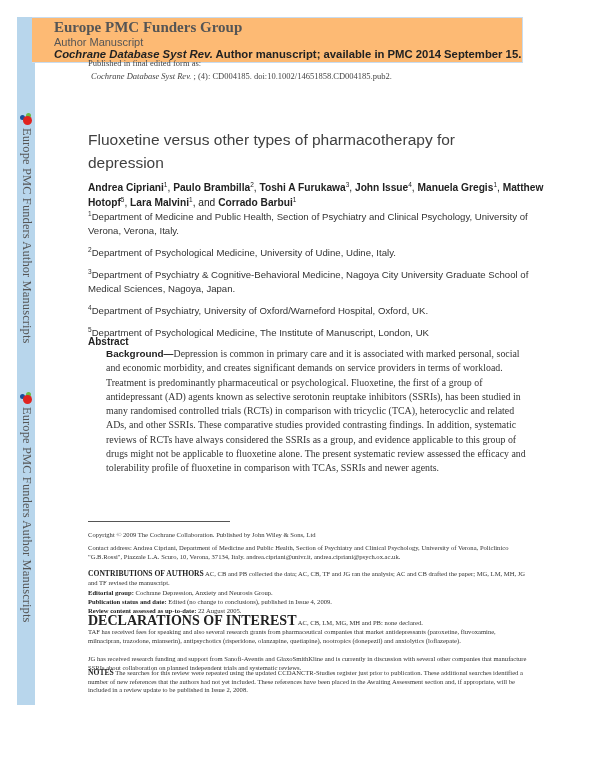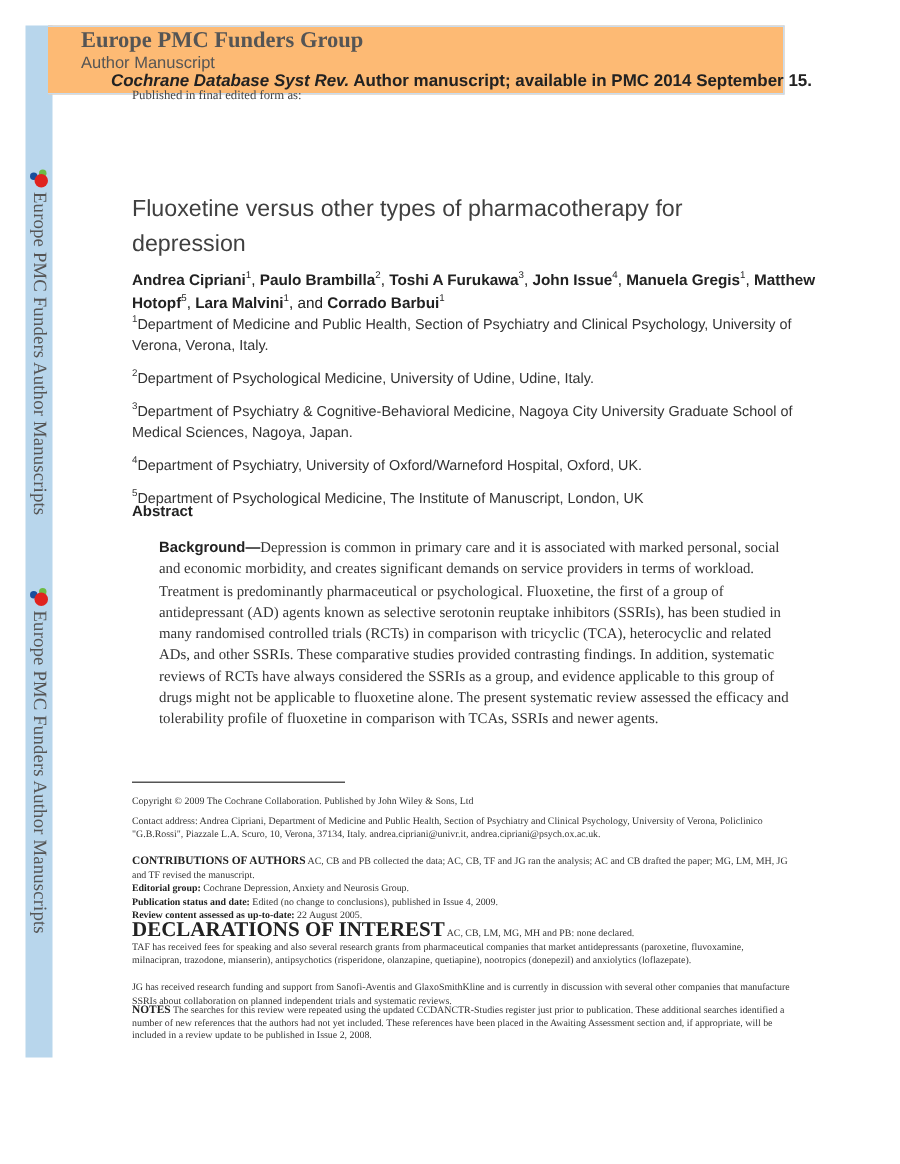--- a/index.html
+++ b/index.html
@@ -12,38 +12,38 @@
     .logo { position: relative; width: 12px; height: 12px; margin-bottom: 3px; }
     .logo .d { position: absolute; border-radius: 50%; }
     .logo .red { width: 9px; height: 9px; background: #e0231f; left: 3px; top: 3px; }
     .logo .blue { width: 5px; height: 5px; background: #1a4f9c; left: 0; top: 2px; }
     .logo .green { width: 5px; height: 5px; background: #6dbb45; left: 6px; top: 0; }
     .vtext { writing-mode: vertical-rl; font-family: "Liberation Serif", serif; font-size: 12.5px; color: #555; white-space: nowrap; letter-spacing: 0.1px; }
 
     .header-box { position: absolute; left: 32px; top: 17px; width: 490px; height: 44px; border: 1px solid #c8dcef; border-left: none; background: #fdba74; }
     .hdr-group { position: absolute; left: 22px; top: 1px; font-family: "Liberation Serif", serif; font-weight: bold; font-size: 15px; color: #555; }
     .hdr-am { position: absolute; left: 22px; top: 18px; font-family: "Liberation Sans", sans-serif; font-size: 11px; color: #555; }
-    .hdr-journal { position: absolute; left: 22px; top: 30px; font-family: "Liberation Sans", sans-serif; font-size: 11.3px; font-weight: bold; color: #222; white-space: nowrap; margin-left: 20px; }
+    .hdr-journal { position: absolute; left: 22px; top: 30px; font-family: "Liberation Sans", sans-serif; font-size: 11.3px; font-weight: bold; color: #222; white-space: nowrap; }
     .hdr-journal i { font-style: italic; }
 
     .pubinfo { position: absolute; left: 88px; top: 57px; font-size: 8.5px; color: #444; line-height: 13px; font-family: Liberation Serif, serif; }
     .pubinfo .cit { padding-left: 3px; }
     .pubinfo i { font-style: italic; }
 
     .title { position: absolute; left: 88px; top: 128px; width: 420px; font-family: "Liberation Sans", sans-serif; font-size: 15.5px; line-height: 23px; color: #404040; }
 
     .authors { position: absolute; left: 88px; top: 180px; width: 460px; font-family: "Liberation Sans", sans-serif; font-size: 10.2px; line-height: 15px; font-weight: bold; color: #222; }
     .authors .plain { font-weight: normal; }
     sup { font-size: 6.5px; vertical-align: super; line-height: 0; font-weight: normal; }
 
     .affils { position: absolute; left: 88px; top: 210px; width: 460px; font-family: "Liberation Sans", sans-serif; font-size: 9.6px; color: #333; }
     .affil { line-height: 14px; margin-bottom: 8px; }
 
     .abstract-h { position: absolute; left: 88px; top: 336px; font-family: "Liberation Sans", sans-serif; font-weight: bold; font-size: 10px; color: #222; }
-    .abstract-body { position: absolute; left: 106px; top: 359px; width: 420px; font-size: 9.9px; line-height: 14.3px; color: #333; text-align: left; }
+    .abstract-body { position: absolute; left: 106px; top: 347px; width: 420px; font-size: 9.9px; line-height: 14.3px; color: #333; text-align: left; }
     .abstract-body .bgl { font-family: "Liberation Sans", sans-serif; font-weight: bold; color: #222; font-size: 9.9px; }
 
     .rule { position: absolute; left: 88px; top: 521px; width: 142px; height: 1px; background: #555; }
 
     .foot { position: absolute; left: 88px; width: 440px; font-size: 6.6px; line-height: 8.7px; color: #333; }
     .foot b { color: #222; }
     .f-copy { top: 531px; }
     .f-contact { top: 544px; }
     .f-contrib { top: 570px; }
     .f-editorial { top: 589px; }
@@ -78,20 +78,21 @@
 </div>
 
 <div class="header-box">
   <div class="hdr-group">Europe PMC Funders Group</div>
   <div class="hdr-am">Author Manuscript</div>
   <div class="hdr-journal"><i>Cochrane Database Syst Rev.</i><span> Author manuscript; available in PMC 2014 September 15.</span></div>
 </div>
 
 <div class="pubinfo">
   <div>Published in final edited form as:</div>
+  <div class="cit"><i>Cochrane Database Syst Rev.</i><span> ; (4): CD004185. doi:10.1002/14651858.CD004185.pub2.</span></div>
 </div>
 
 <div class="title">Fluoxetine versus other types of pharmacotherapy for depression</div>
 
 <div class="authors">
   <span><span>Andrea Cipriani</span><sup>1</sup></span><span class="plain">, </span>
   <span><span>Paulo Brambilla</span><sup>2</sup></span><span class="plain">, </span>
   <span><span>Toshi A Furukawa</span><sup>3</sup></span><span class="plain">, </span>
   <span><span>John Issue</span><sup>4</sup></span><span class="plain">, </span>
   <span><span>Manuela Gregis</span><sup>1</sup></span><span class="plain">, </span>

